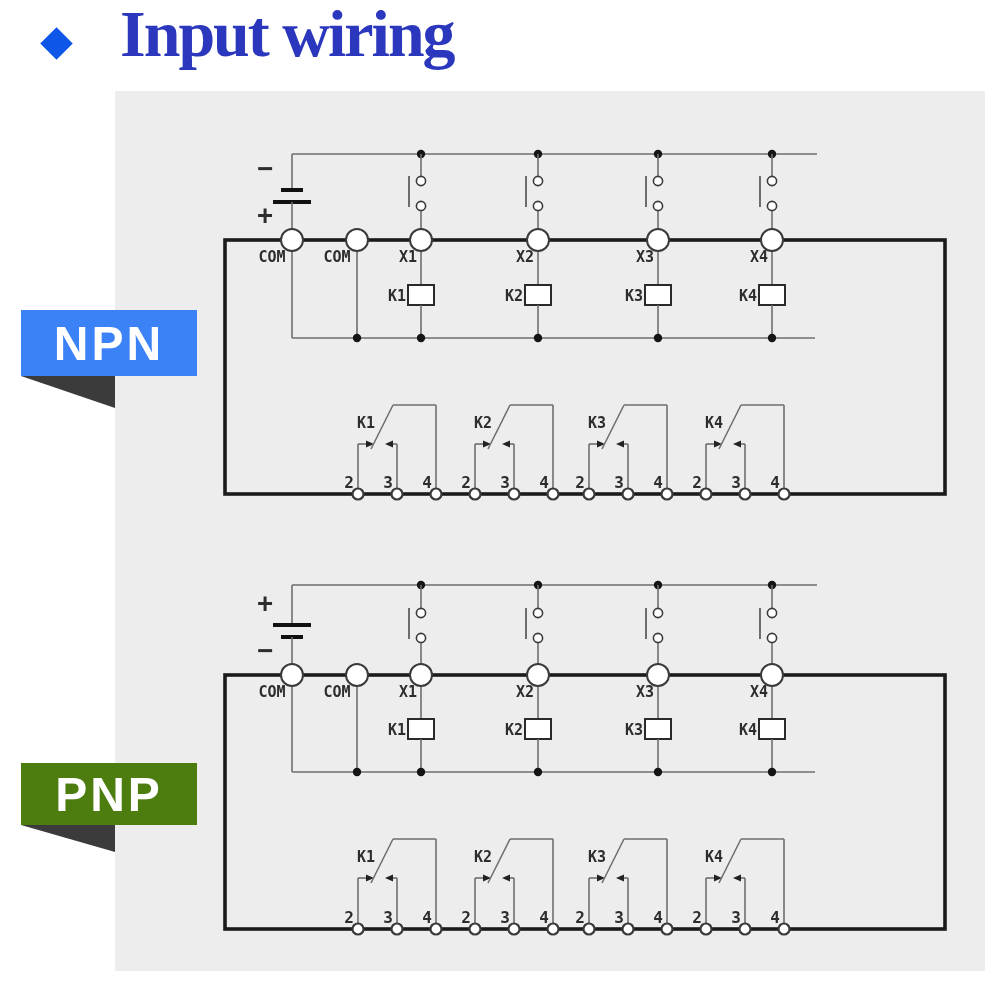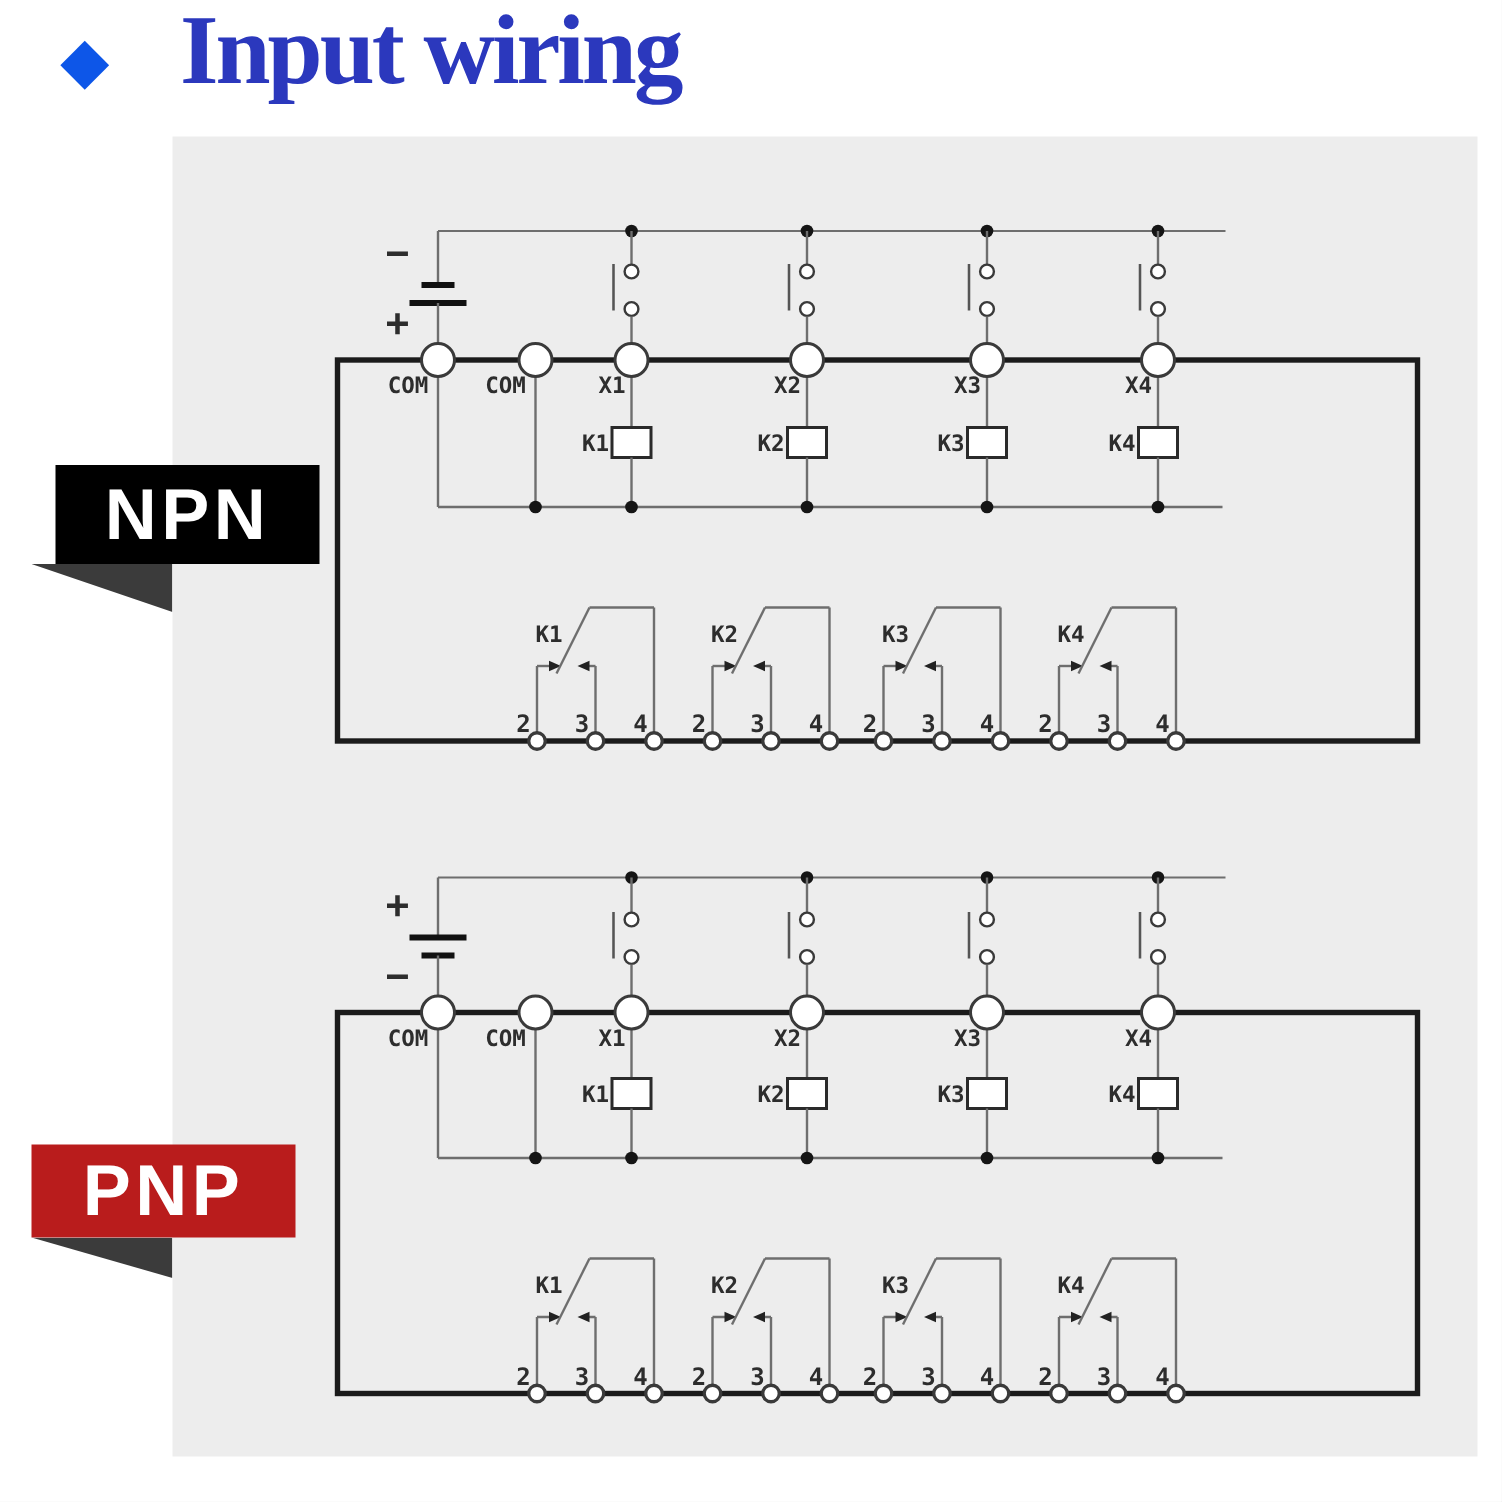--- a/index.html
+++ b/index.html
@@ -28,24 +28,24 @@
 
 <div id="page">
 
   <div id="title-row">
     <div id="diamond" style="background: rgb(13, 86, 232);"></div>
     <h1 id="page-title" style="color: rgb(43, 56, 189);">Input wiring</h1>
   </div>
 
   <div id="panel" style="background: rgb(237, 237, 237);"></div>
 
-  <div id="ribbon-npn" class="ribbon" style="background: #000000; margin-left: 16px;">NPN</div>
+  <div id="ribbon-npn" class="ribbon" style="background: #3b82f6;">NPN</div>
   <div id="fold-npn" class="ribbon-fold" style="background: rgb(59, 59, 59);"></div>
 
-  <div id="ribbon-pnp" class="ribbon" style="background: #b91c1c;">PNP</div>
+  <div id="ribbon-pnp" class="ribbon" style="background: #4d7c0f;">PNP</div>
   <div id="fold-pnp" class="ribbon-fold" style="background: rgb(59, 59, 59);"></div>
 
   <svg id="circuit" viewBox="0 0 1001 1001">
       <line x1="292" y1="154" x2="817" y2="154" stroke="#6e6e6e" stroke-width="1.4"></line>
       <line x1="292" y1="154" x2="292" y2="190" stroke="#6e6e6e" stroke-width="1.6"></line>
       <line x1="281" y1="190" x2="303" y2="190" stroke="#111" stroke-width="4"></line>
       <line x1="273" y1="202" x2="311" y2="202" stroke="#111" stroke-width="4"></line>
       <text x="265" y="177" font-size="26" text-anchor="middle" fill="#2d2d2d">−</text>
       <text x="265" y="224" font-size="26" text-anchor="middle" fill="#2d2d2d">+</text>
       <line x1="292" y1="202" x2="292" y2="240" stroke="#6e6e6e" stroke-width="1.6"></line>

